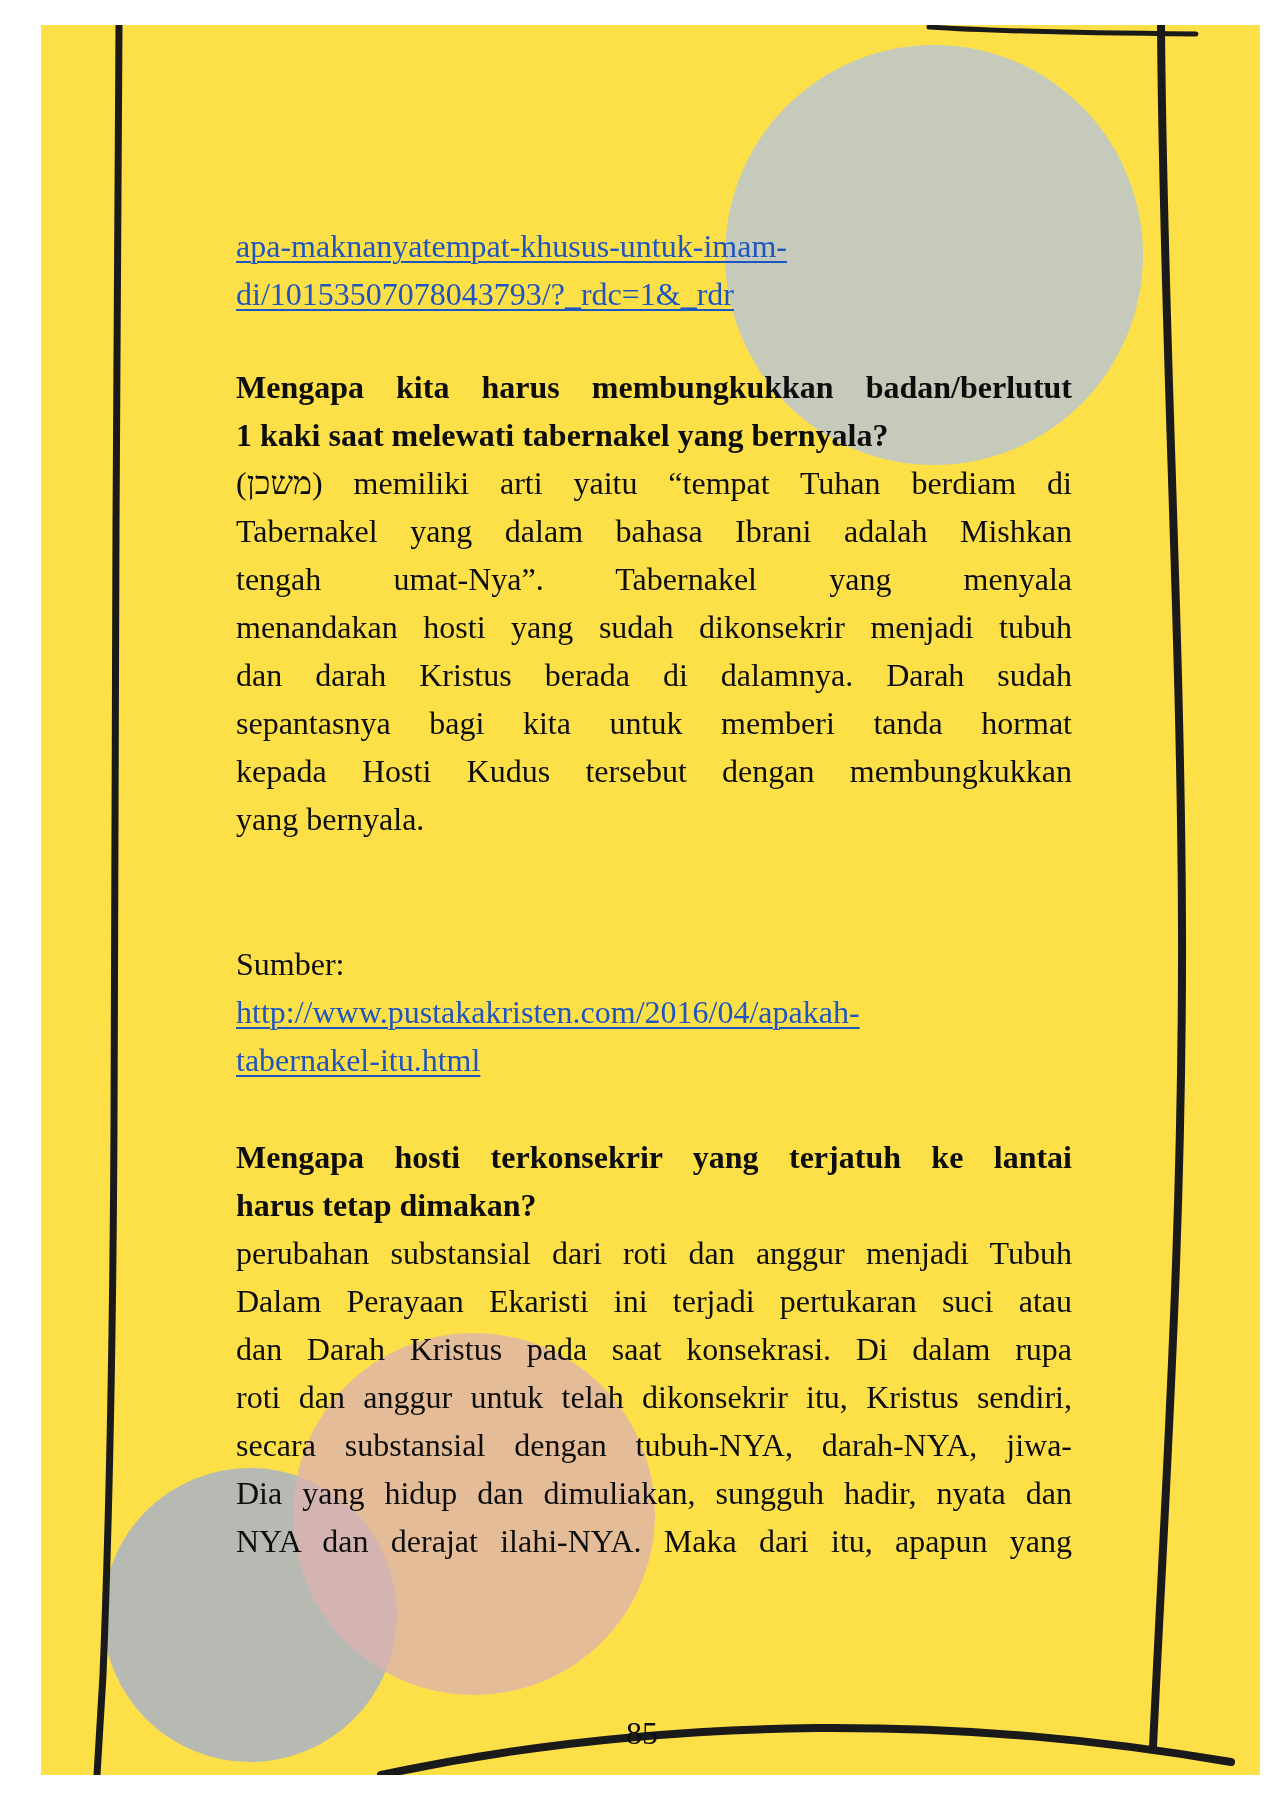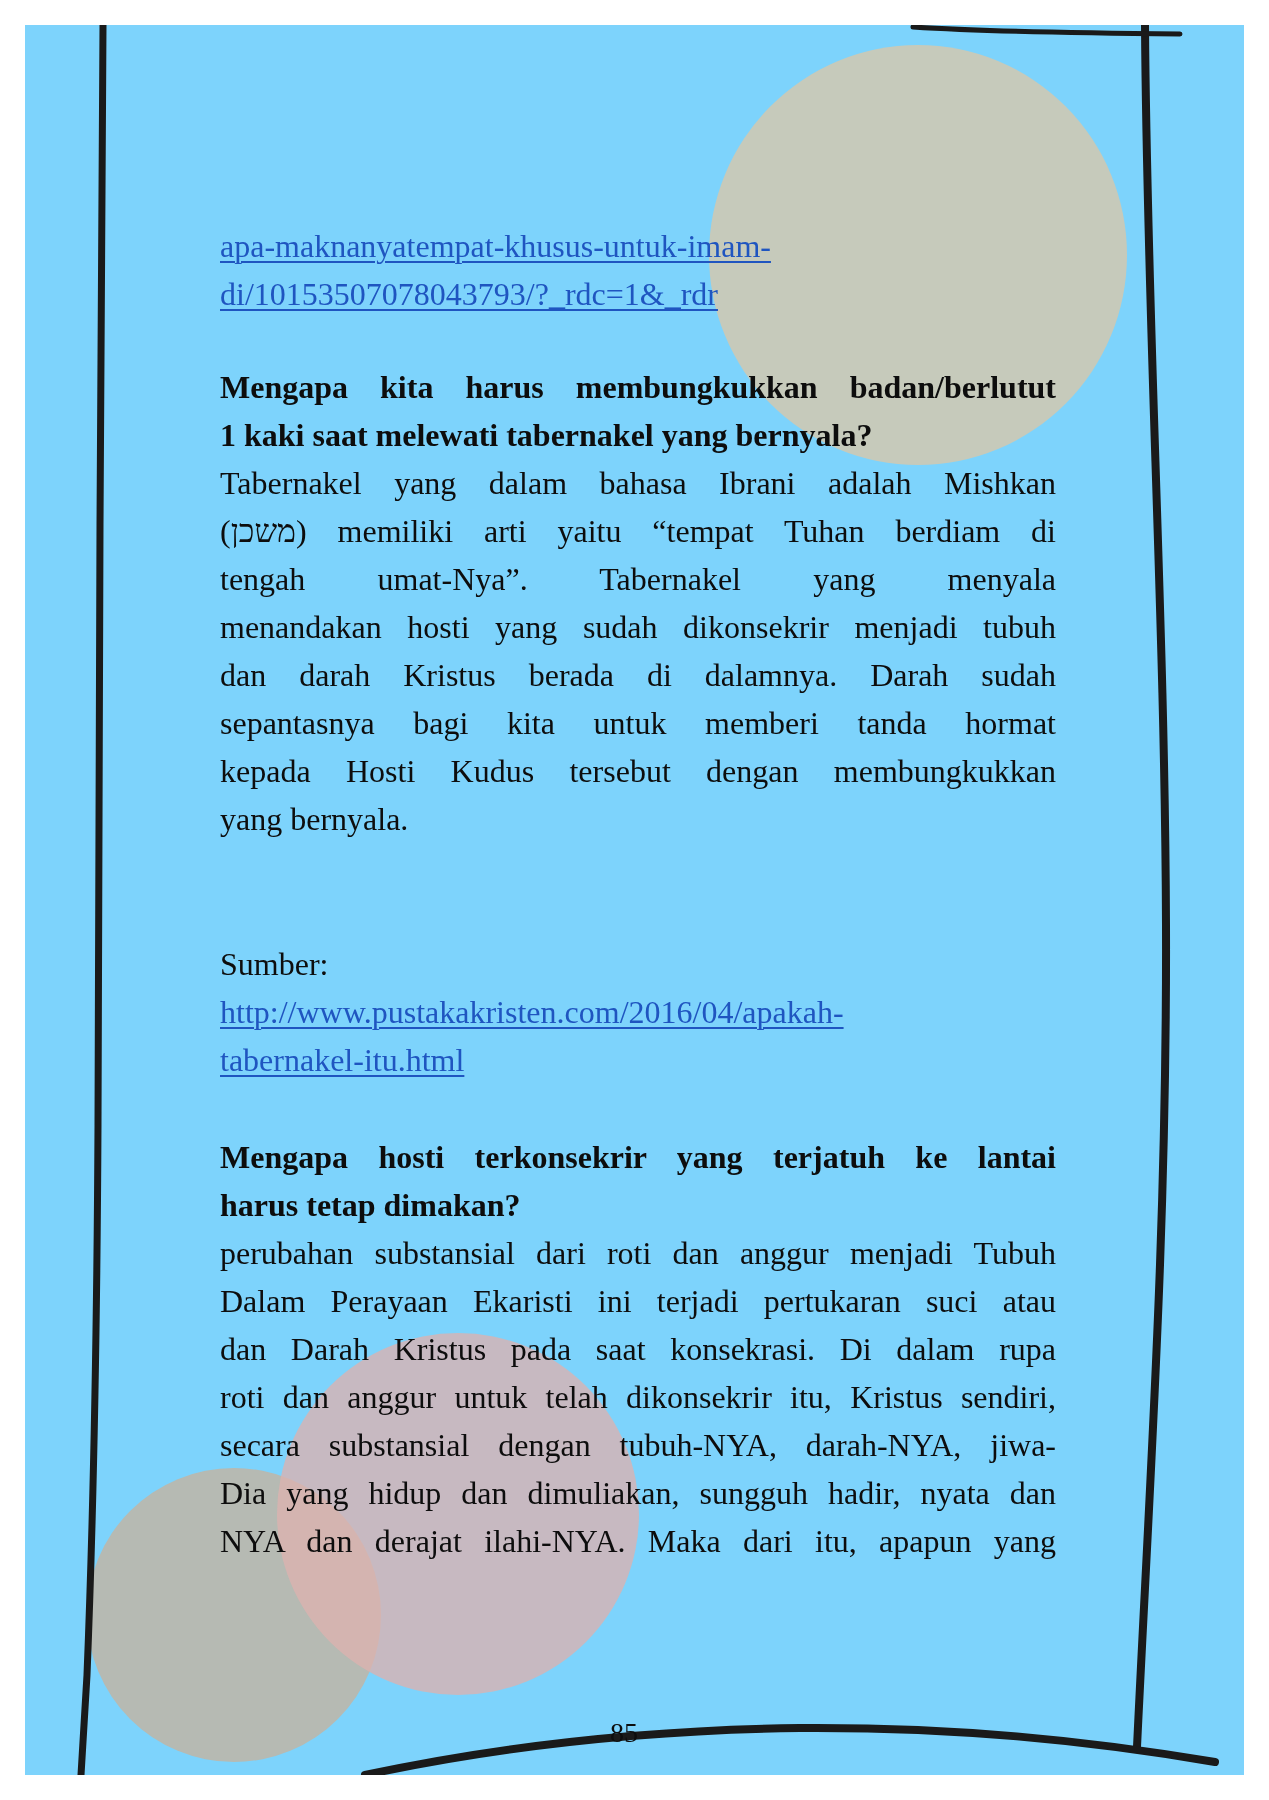--- a/index.html
+++ b/index.html
@@ -6,25 +6,25 @@
   body {
     width: 1269px;
     height: 1800px;
     background: #ffffff;
     position: relative;
     overflow: hidden;
     font-family: "Liberation Serif", "DejaVu Serif", serif;
   }
   .page {
     position: absolute;
-    left: 25px;
+    left: 41px;
     top: 25px;
     width: 1219px;
     height: 1750px;
-    background: #7dd3fc;
+    background: #fde047;
     overflow: hidden;
     font-family: Liberation Serif, serif;
   }
   .circle {
     position: absolute;
     border-radius: 50%;
   }
   .circle-green { left: 684px; top: 20px; width: 418px; height: 420px; background: #c6cabb; }
   .circle-gray  { left: 62px;  top: 1443px; width: 294px; height: 294px; background: #b6bab3; }
   .circle-pink  { left: 252px; top: 1308px; width: 362px; height: 362px; background: rgba(220,178,176,0.78); }
@@ -46,21 +46,21 @@
     text-underline-offset: 4px;
   }
   .heading { font-weight: bold; text-align: justify; }
   .para { text-align: justify; }
   .line-j { display: block; text-align: justify; text-align-last: justify; }
   .line { display: block; }
   .page-number {
     position: absolute;
     left: 585px;
     top: 1688px;
-    font-size: 28px;
+    font-size: 32px;
     line-height: 40px;
     color: #0d0d0d;
   }
 </style>
 </head>
 <body>
 
 <div class="page">
 
   <div class="circle circle-green"></div>
@@ -82,22 +82,22 @@
     <span class="line"><a class="link">apa-maknanyatempat-khusus-untuk-imam-</a></span>
     <span class="line"><a class="link">di/10153507078043793/?_rdc=1&amp;_rdr</a></span>
   </div>
 
   <div class="text heading" style="top:338px;">
     <span class="line-j">Mengapa kita harus membungkukkan badan/berlutut</span>
     <span class="line">1 kaki saat melewati tabernakel yang bernyala?</span>
   </div>
 
   <div class="text para" style="top:434px;">
+    <span class="line-j">(משכן) memiliki arti yaitu “tempat Tuhan berdiam di</span>
     <span class="line-j">Tabernakel yang dalam bahasa Ibrani adalah Mishkan</span>
-    <span class="line-j">(משכן) memiliki arti yaitu “tempat Tuhan berdiam di</span>
     <span class="line-j">tengah umat-Nya”. Tabernakel yang menyala</span>
     <span class="line-j">menandakan hosti yang sudah dikonsekrir menjadi tubuh</span>
     <span class="line-j">dan darah Kristus berada di dalamnya. Darah sudah</span>
     <span class="line-j">sepantasnya bagi kita untuk memberi tanda hormat</span>
     <span class="line-j">kepada Hosti Kudus tersebut dengan membungkukkan</span>
     <span class="line">yang bernyala.</span>
   </div>
 
   <div class="text" style="top:915px;">
     <span class="line">Sumber:</span>

